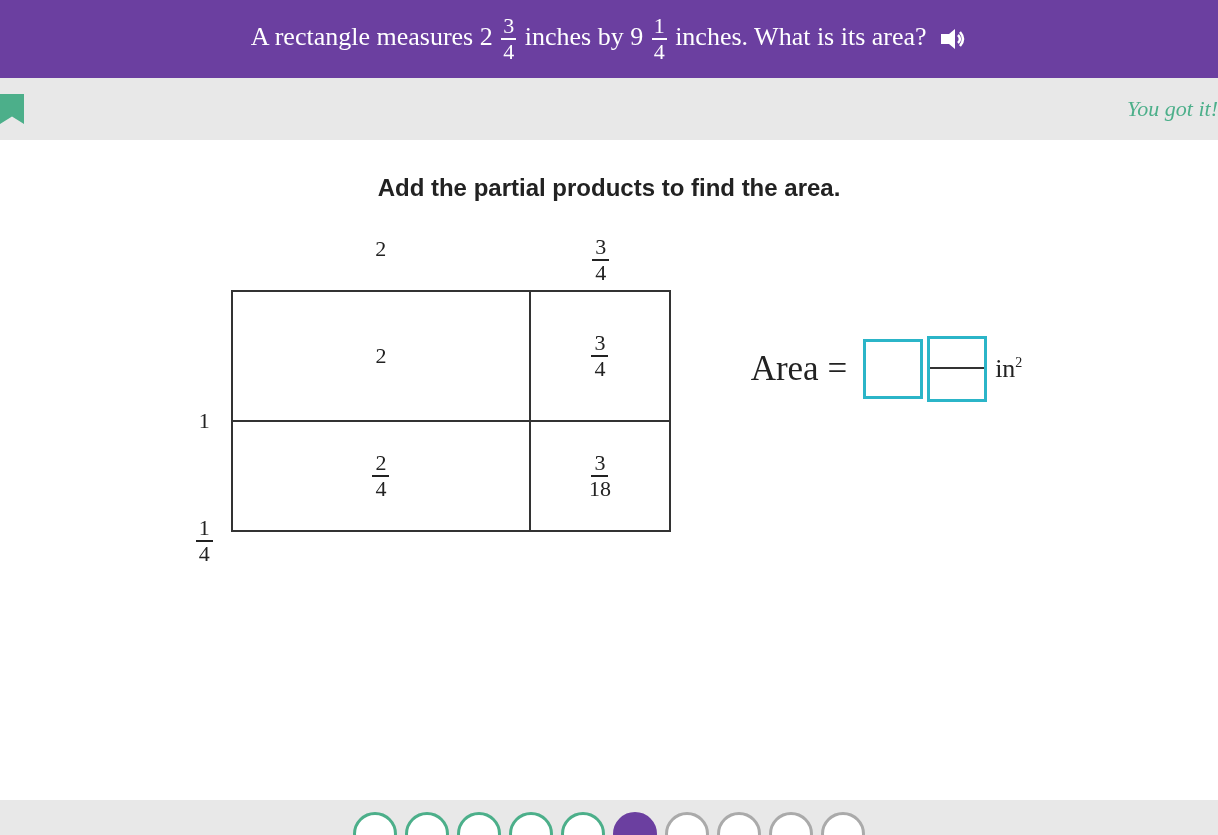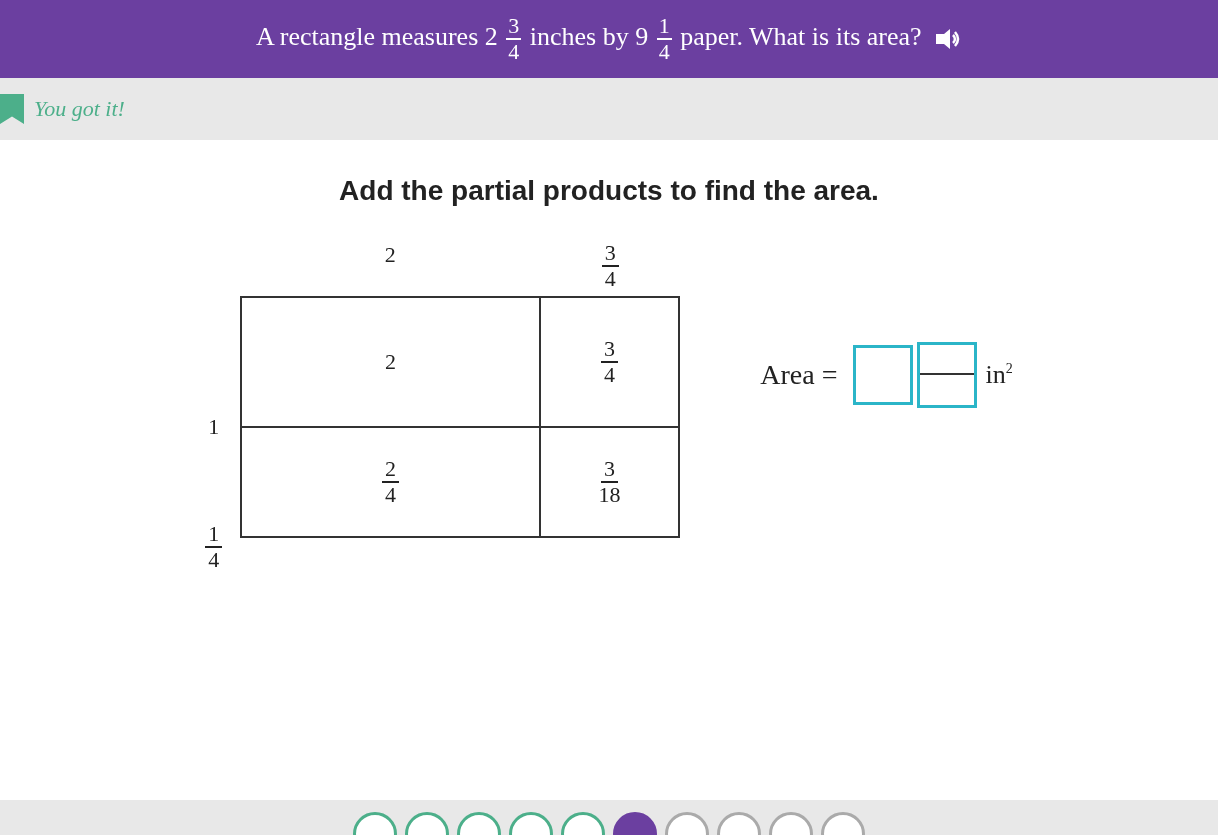--- a/index.html
+++ b/index.html
@@ -54,21 +54,21 @@
       vertical-align: middle;
     }
 
     
     .success-banner {
       background: #e8e8e8;
       width: 100%;
       padding: 16px 0;
       display: flex;
       align-items: center;
-      justify-content: flex-start;
+      justify-content: space-between;
       gap: 10px;
       min-height: 52px;
     }
     .bookmark-shape {
       display: inline-block;
       width: 24px;
       height: 30px;
       background: #4caf8a;
       clip-path: polygon(0 0, 100% 0, 100% 100%, 50% 75%, 0 100%);
     }
@@ -85,21 +85,21 @@
       width: 100%;
       padding: 30px 60px 20px 60px;
       min-height: 660px;
     }
 
     .instructions {
       text-align: center;
       margin-bottom: 30px;
     }
     .instructions p {
-      font-size: 28px;
+      font-size: 24px;
       font-weight: bold;
       color: #222;
       line-height: 1.5;
       font-family: 'Arial', sans-serif;
     }
 
     
     .area-model-container {
       display: flex;
       align-items: flex-start;
@@ -191,21 +191,21 @@
     }
 
     
     .area-section {
       display: flex;
       align-items: center;
       margin-left: 80px;
       margin-top: 100px;
     }
     .area-label {
-      font-size: 28px;
+      font-size: 35px;
       color: #222;
       font-family: 'Georgia', serif;
       margin-right: 16px;
     }
     .area-boxes {
       display: flex;
       align-items: center;
       gap: 4px;
     }
     .area-box-single {
@@ -291,21 +291,21 @@
     A rectangle measures 2
     <span class="fraction">
       <span class="num">3</span>
       <span class="den">4</span>
     </span>
     <span>inches by 9</span>
     <span class="fraction">
       <span class="num">1</span>
       <span class="den">4</span>
     </span>
-    <span>paper. What is its area?</span>
+    <span>inches. What is its area?</span>
     <span class="sound-icon">
       <svg width="28" height="24" viewBox="0 0 28 24" fill="white">
         <polygon points="2,7 10,7 16,2 16,22 10,17 2,17" fill="white"></polygon>
         <path d="M19,8 Q23,12 19,16" stroke="white" stroke-width="2.5" fill="none"></path>
         <path d="M21,5 Q27,12 21,19" stroke="white" stroke-width="2.5" fill="none"></path>
       </svg>
     </span>
   </div>
 </div>
 

